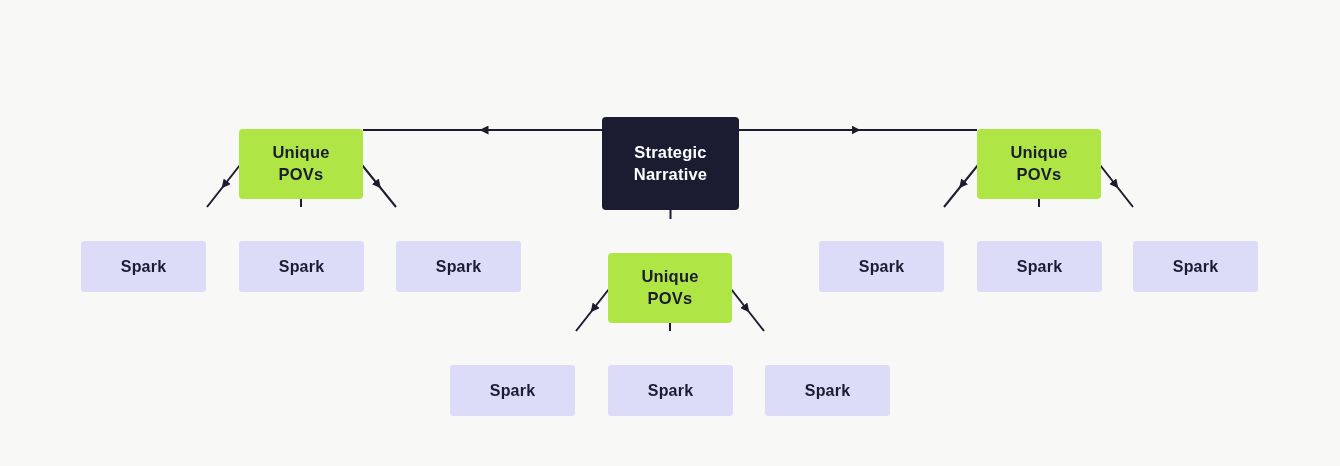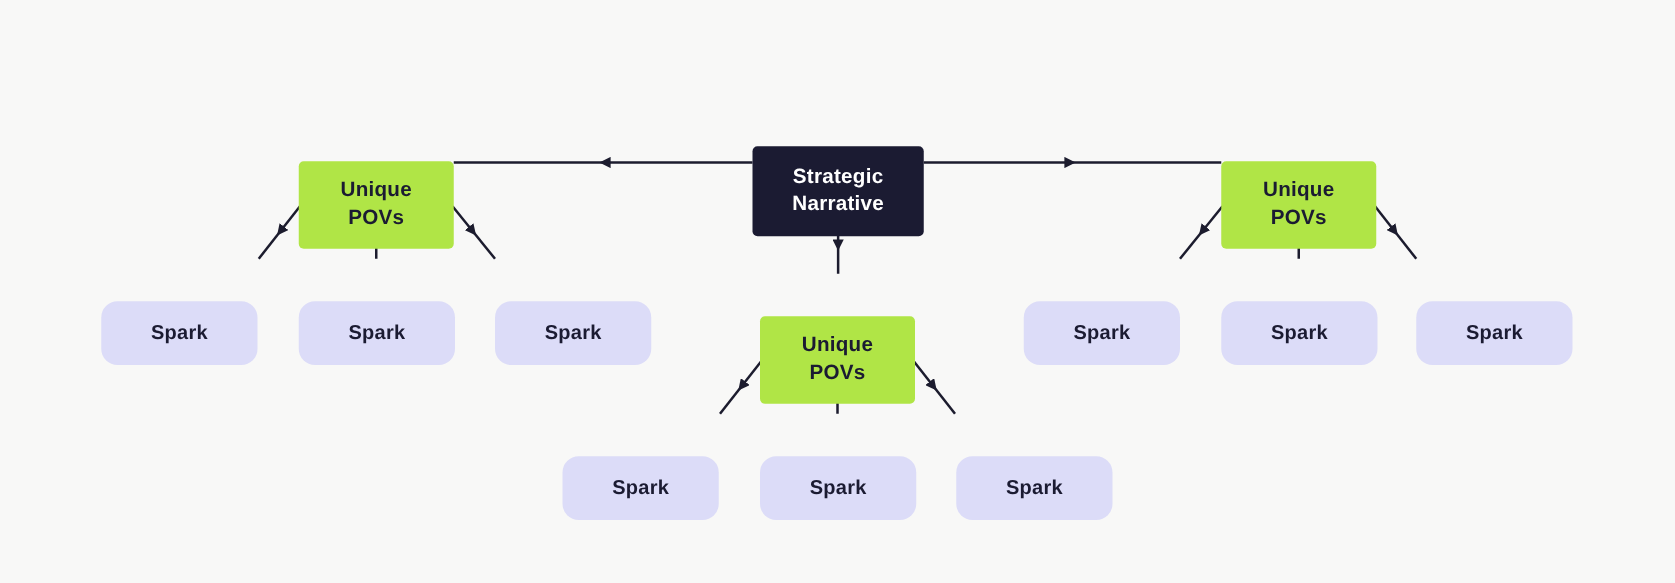--- a/index.html
+++ b/index.html
@@ -57,21 +57,21 @@
   }
   .node.root .label { font-size: 16.5px; }
   .node.pov {
     background: var(--pov-bg);
     color: var(--pov-text);
   }
   .node.pov .label { font-size: 16.5px; }
   .node.spark {
     background: var(--spark-bg);
     color: var(--spark-text);
-    border-radius: 13px;
+    border-radius: 3px;
   }
   .node.spark .label { font-size: 16px; }
 </style>
 </head>
 <body>
 
 <div class="canvas">
 
   <svg class="edges" viewBox="0 0 1340 466" xmlns="http://www.w3.org/2000/svg">
     <defs>
@@ -90,21 +90,21 @@
 
     <path class="edge-line" d="M 609 289 L 592.5 310 L 576 331" marker-mid="url(#arw)"></path>
     <path class="edge-line" d="M 670 289 L 670 310 L 670 331" marker-mid="url(#arw)"></path>
     <path class="edge-line" d="M 731 289 L 747.5 310 L 764 331" marker-mid="url(#arw)"></path>
 
     <path class="edge-line" d="M 978 165 L 961 186 L 944 207" marker-mid="url(#arw)"></path>
     <path class="edge-line" d="M 1039 165 L 1039 186 L 1039 207" marker-mid="url(#arw)"></path>
     <path class="edge-line" d="M 1100 165 L 1116.5 186 L 1133 207" marker-mid="url(#arw)"></path>
   </svg>
 
-  <div class="node root" style="left:602px; top:83px; width:137px; height:72px;">
+  <div class="node root" style="left:602px; top:83px; width:137px; height:93px;">
     <span class="label">Strategic
 Narrative</span>
   </div>
 
   <div class="node pov" style="left:239px; top:95px; width:124px; height:70px;">
     <span class="label">Unique
 POVs</span>
   </div>
   <div class="node pov" style="left:608px; top:219px; width:124px; height:70px;">
     <span class="label">Unique

